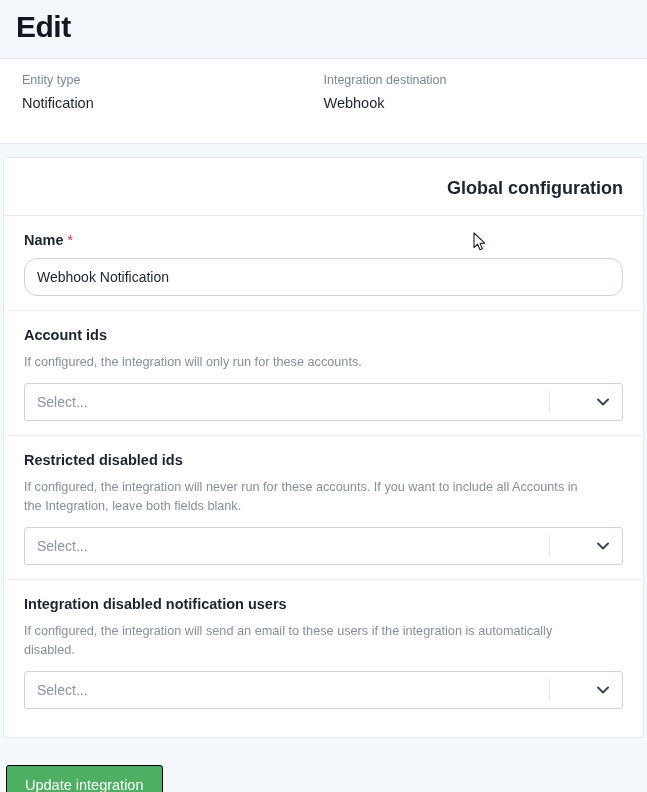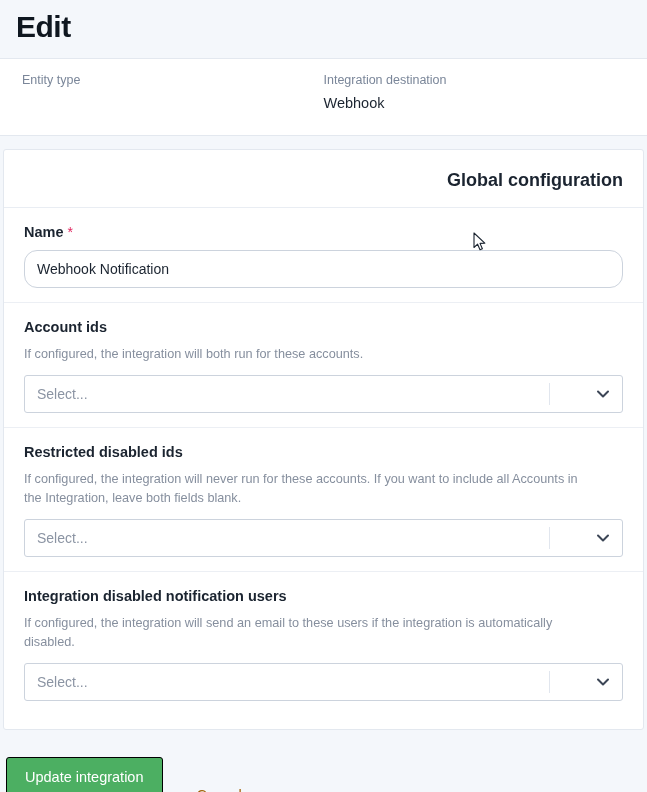--- a/index.html
+++ b/index.html
@@ -30,21 +30,21 @@
     margin: 2px;
   }
 
   
   .summary-card {
     background: #ffffff;
     border: 1px solid #e3e8ef;
     border-left: none;
     border-right: none;
     margin: 8px 0 0 0;
-    padding: 14px 22px 24px 22px;
+    padding: 14px 22px 32px 22px;
     display: flex;
   }
   .summary-col {
     width: 50%;
   }
   .summary-label {
     font-size: 12.5px;
     color: #7a8699;
     margin-bottom: 8px;
   }
@@ -179,41 +179,42 @@
 </head>
 <body>
 
 <div class="page">
 
   <h1 class="page-title">Edit</h1>
 
   <div class="summary-card">
     <div class="summary-col">
       <div class="summary-label">Entity type</div>
+      <div class="summary-value">Notification</div>
     </div>
     <div class="summary-col">
       <div class="summary-label">Integration destination</div>
       <div class="summary-value">Webhook</div>
     </div>
   </div>
 
   <div class="config-card">
     <h2 class="config-title">Global configuration</h2>
 
     <div class="field-block">
       <div class="field-label">
         <span>Name</span>
         <span class="req-star">*</span>
       </div>
       <input class="text-input" type="text" value="Webhook Notification" style="">
     </div>
 
     <div class="field-block">
       <div class="field-label">Account ids</div>
-      <p class="field-help">If configured, the integration will both run for these accounts.</p>
+      <p class="field-help">If configured, the integration will only run for these accounts.</p>
       <div class="select-wrap">
         <span class="select-placeholder">Select...</span>
         <span class="select-sep"></span>
         <span class="select-arrow">
           <svg width="14" height="14" viewBox="0 0 14 14">
               <path d="M2 4.5 L7 9.5 L12 4.5" fill="none" stroke="#3c4656" stroke-width="2" stroke-linecap="round" stroke-linejoin="round"></path>
             </svg>
         </span>
       </div>
     </div>

